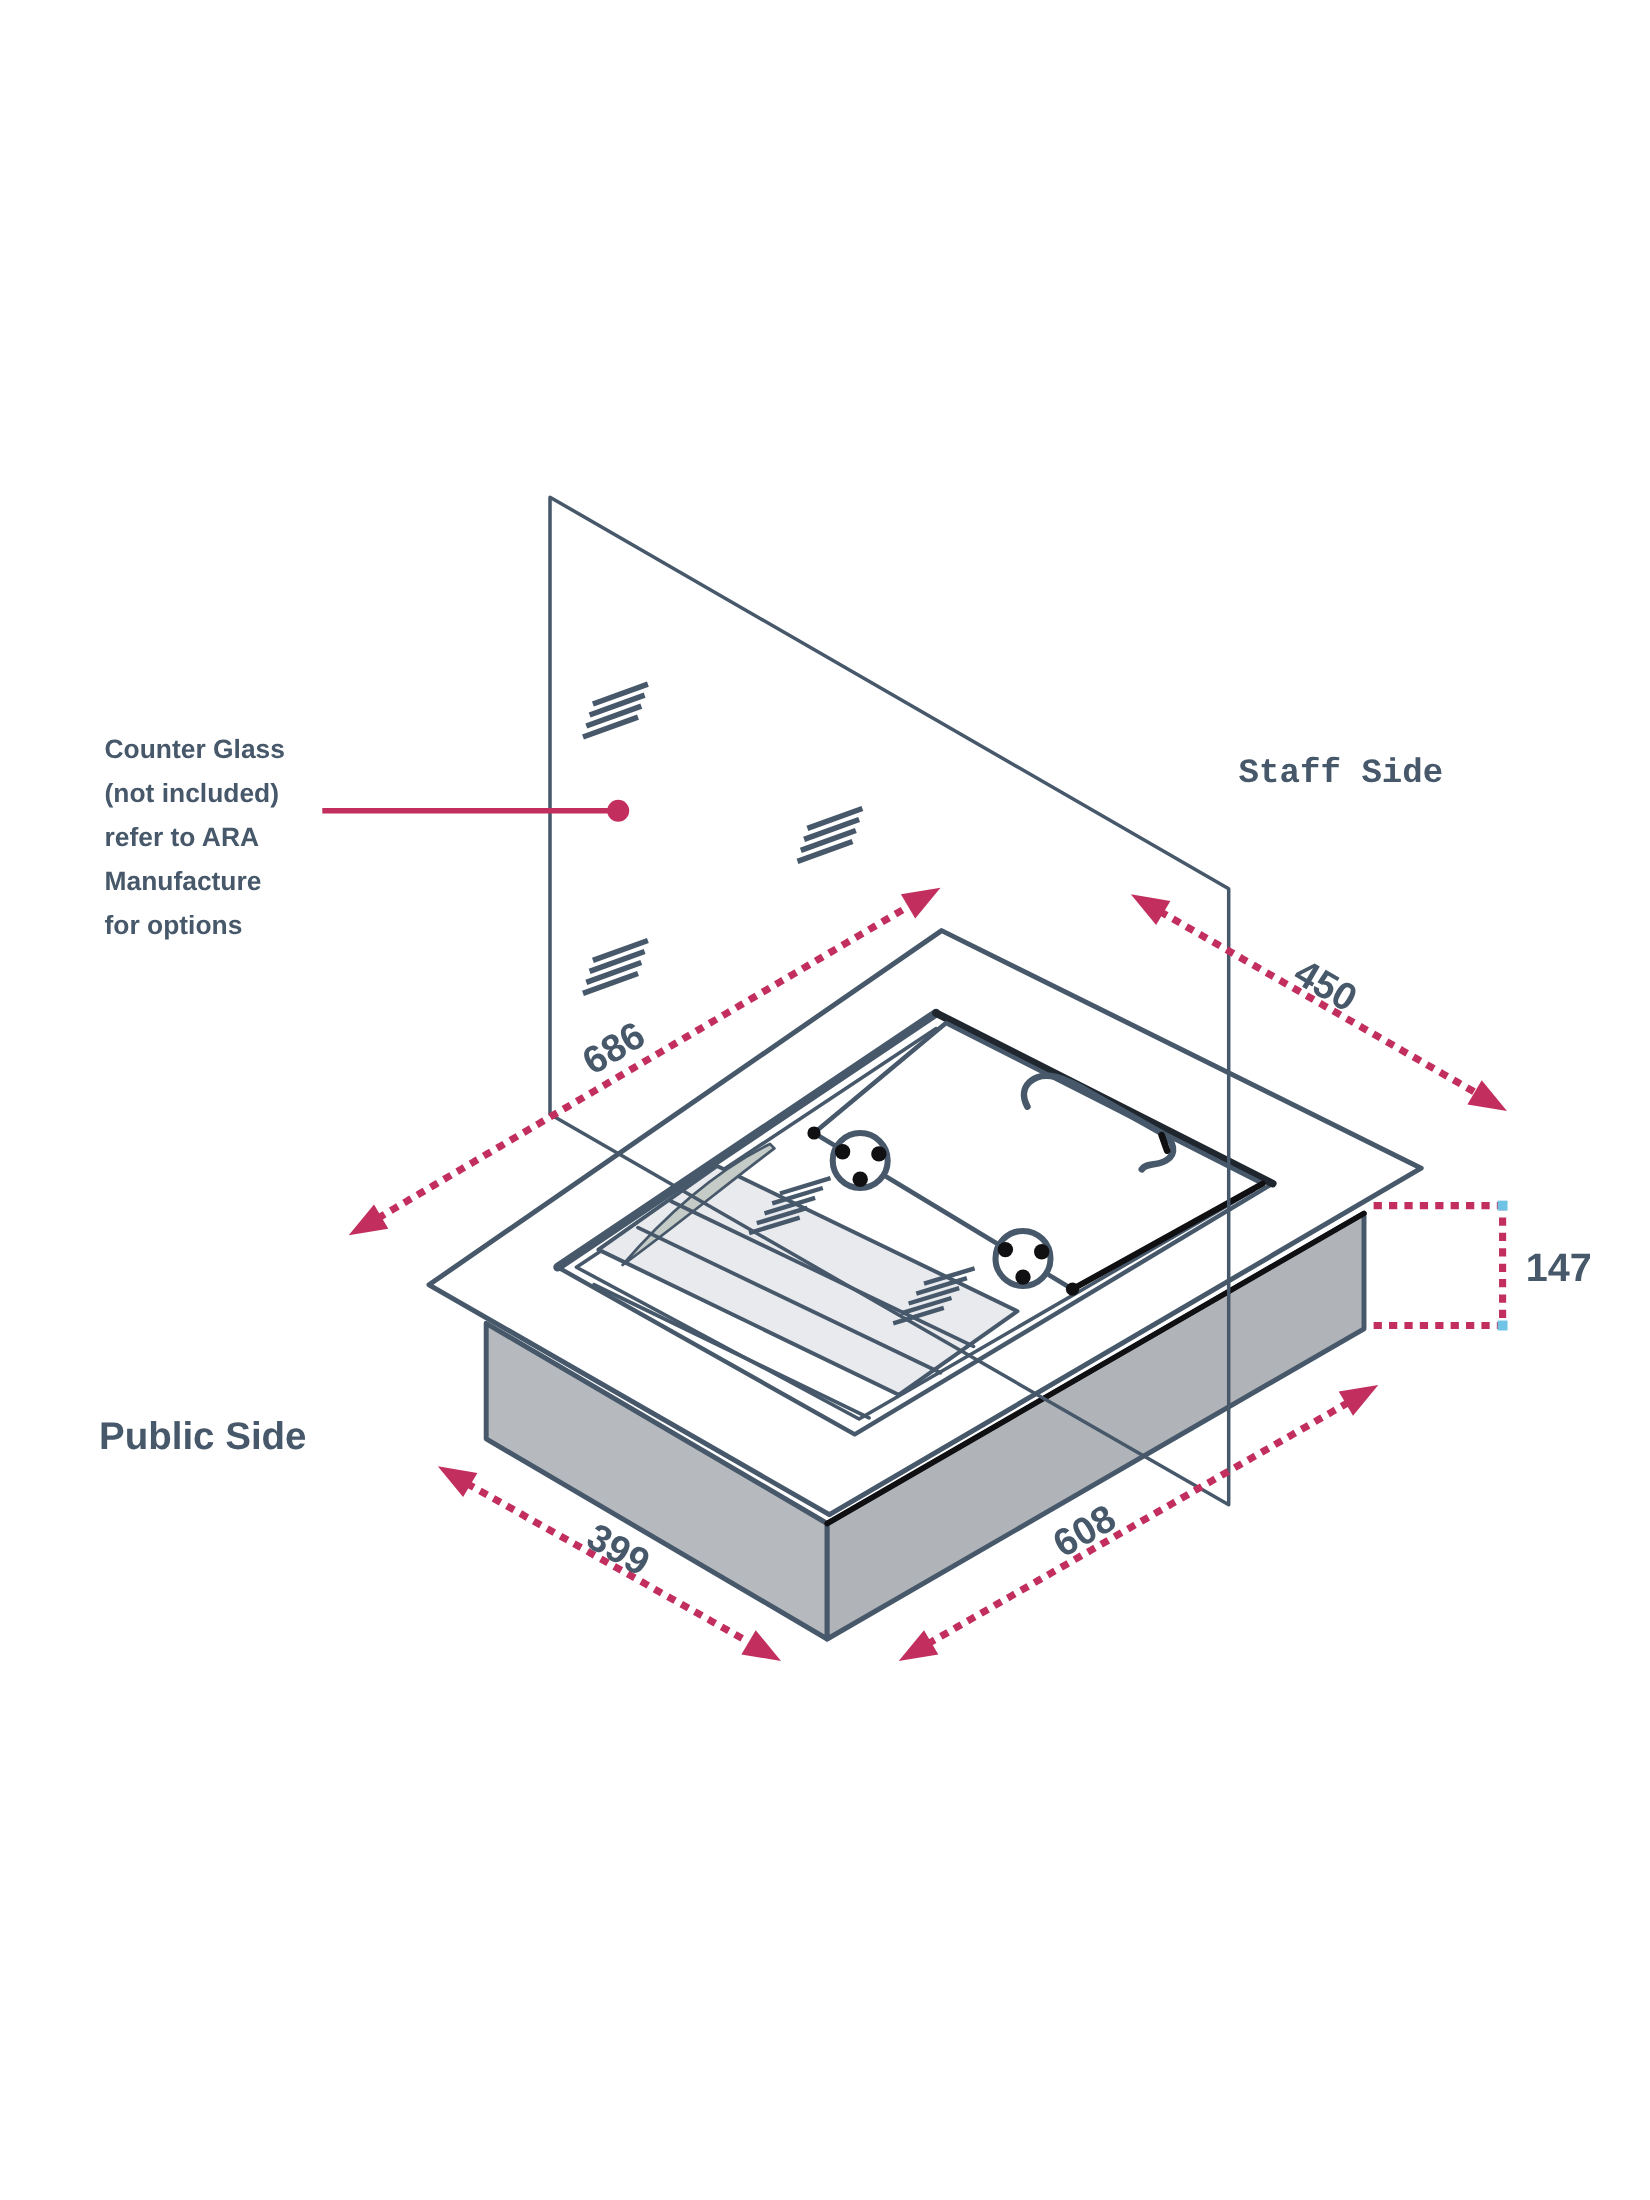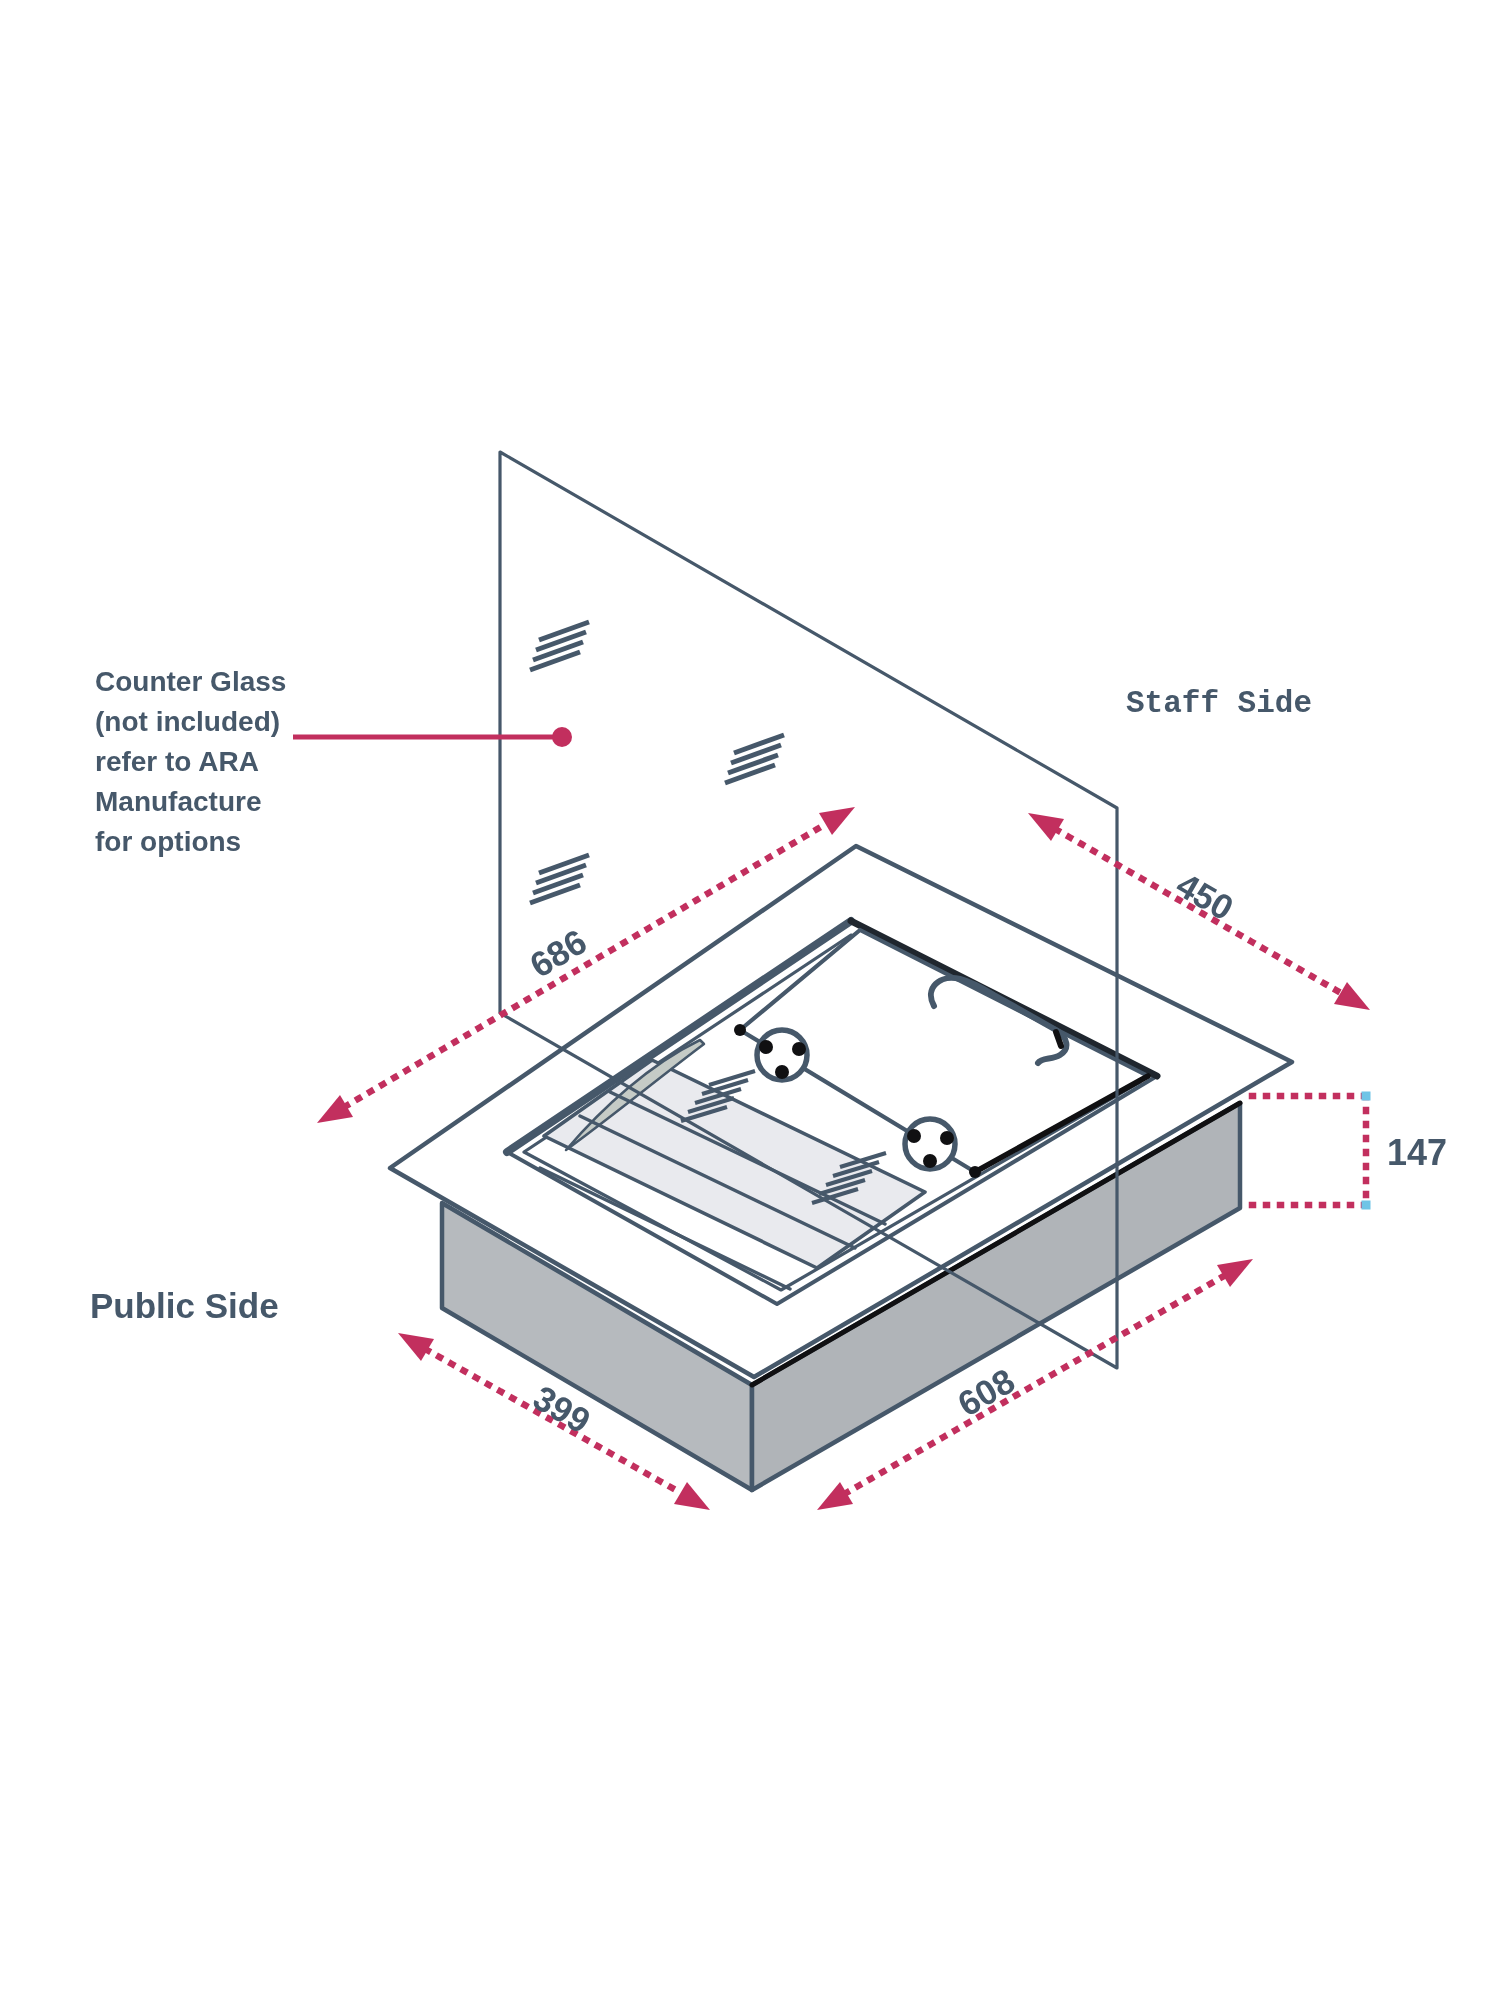--- a/index.html
+++ b/index.html
@@ -7,21 +7,21 @@
     --accent:#c22f5e;
     --blk:#101012;
   }
   html,body{margin:0;padding:0;background:#fff;}
   .canvas{
     position:relative;width:1500px;height:2000px;background:#ffffff;
     overflow:hidden;font-family:"Liberation Sans",sans-serif;
   }
   .canvas svg{position:absolute;left:0;top:0;}
   .label{position:absolute;color:var(--ink);font-weight:700;}
-  .annotation{left:95px;top:662px;font-size:28px;line-height:40px;white-space:pre-line;width:270px;}
+  .annotation{left:95px;top:662px;font-size:24px;line-height:40px;white-space:pre-line;width:270px;}
   .staff{left:1126px;top:686px;font-size:31px;font-family:Liberation Mono, monospace;}
   .public{left:90px;top:1286px;font-size:35px;}
   text{font-family:"Liberation Sans",sans-serif;font-weight:700;font-size:35px;fill:var(--ink);}
   .t147{font-size:36px;}
 </style>
 </head>
 <body>
 
 <div class="canvas">
 

